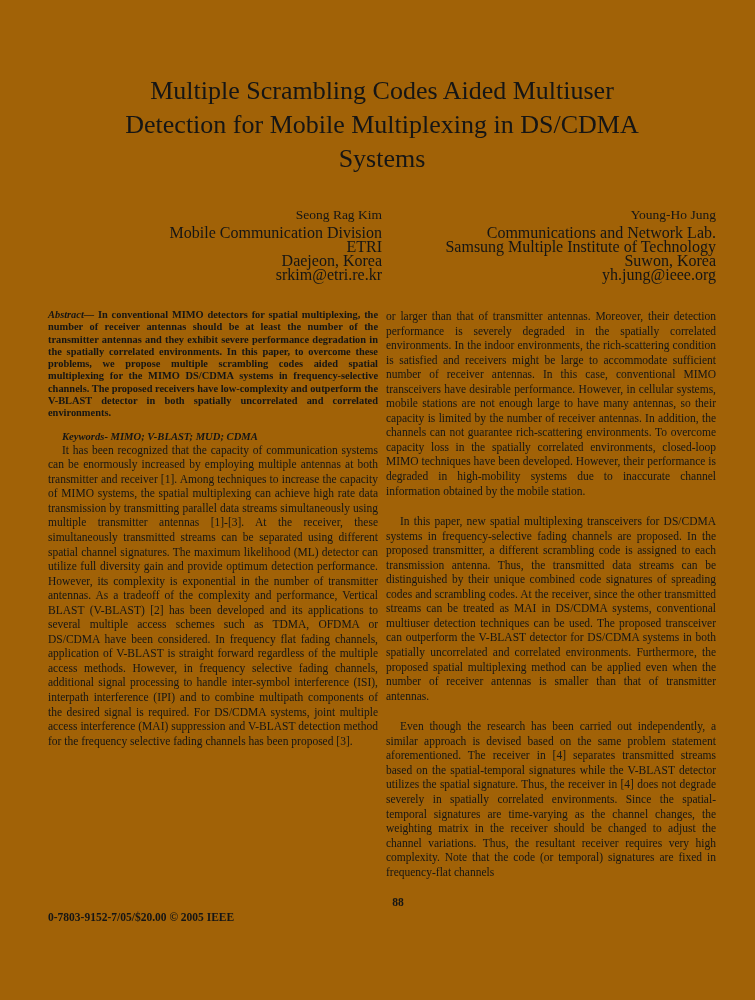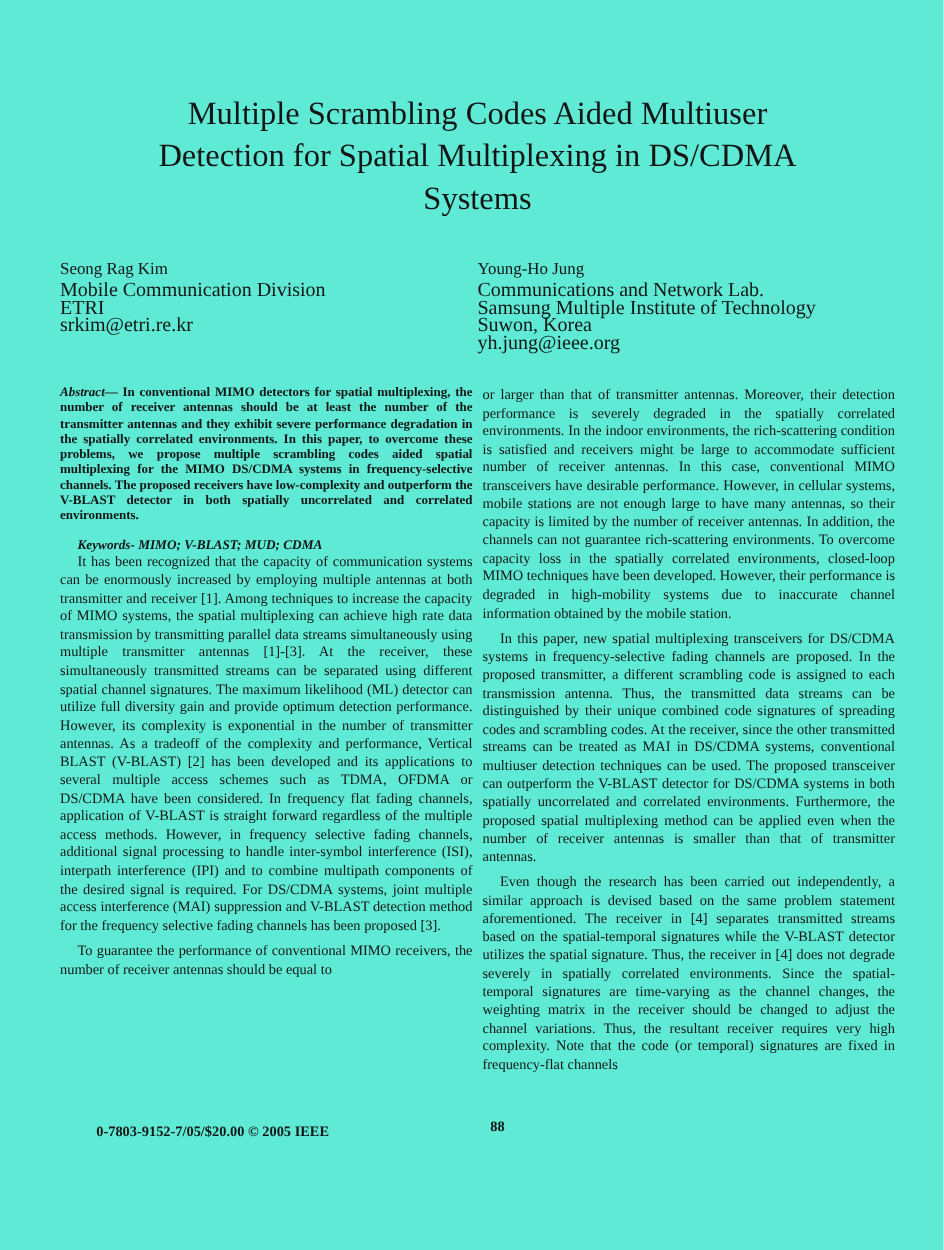--- a/index.html
+++ b/index.html
@@ -4,21 +4,21 @@
 <style>
   html, body {
     margin: 0;
     padding: 0;
     background: #ffffff;
   }
   .page {
     position: relative;
     width: 755px;
     height: 1000px;
-    background: #5eead4;
+    background: #a16207;
     font-family: "Liberation Serif", "DejaVu Serif", serif;
     color: #151515;
     overflow: hidden;
   }
   .title {
     position: absolute;
     top: 74px;
     left: 48px;
     width: 668px;
     margin: 0;
@@ -29,21 +29,21 @@
   }
   .authors {
     position: absolute;
     top: 207px;
     left: 48px;
     width: 668px;
     display: flex;
   }
   .author-block {
     flex: 1 1 50%;
-    text-align: left;
+    text-align: right;
   }
   .author-name {
     font-size: 13.5px;
     line-height: 16px;
     margin-bottom: 3px;
   }
   .author-line {
     font-size: 16px;
     line-height: 14px;
   }
@@ -78,81 +78,80 @@
   }
   .section-number { margin-right: 16px; }
   .sc { font-variant: small-caps; letter-spacing: 0.4px; }
   .body-para {
     margin: 0;
     font-size: 11.5px;
     line-height: 14.55px;
     text-align: justify;
     text-indent: 14px;
   }
-  .body-para + .body-para { margin-top: 6px; }
+  .body-para + .body-para { margin-top: 16px; }
   .noindent { text-indent: 0; }
   .footer {
     position: absolute;
     top: 896px;
     left: 48px;
     width: 668px;
     height: 16px;
     font-size: 11.5px;
     font-weight: bold;
   }
   .copyright {
     position: absolute;
     left: 0;
-    top: 4px;
-    margin-left: 29px;
+    top: 15px;
   }
   .pageno {
     position: absolute;
     left: 16px;
     top: 0;
     width: 100%;
     text-align: center;
   }
 </style>
 </head>
 <body>
 
 <div class="page">
 
   <h1 class="title" id="title">
       <div>Multiple Scrambling Codes Aided Multiuser</div>
-      <div>Detection for Spatial Multiplexing in DS/CDMA</div>
+      <div>Detection for Mobile Multiplexing in DS/CDMA</div>
       <div>Systems</div>
     </h1>
 
   <div class="authors" id="authors">
       <div class="author-block">
         <div class="author-name">Seong Rag Kim</div>
         <div class="author-line">Mobile Communication Division</div>
         <div class="author-line">ETRI</div>
+        <div class="author-line">Daejeon, Korea</div>
         <div class="author-line">srkim@etri.re.kr</div>
       </div>
       <div class="author-block">
         <div class="author-name">Young-Ho Jung</div>
         <div class="author-line">Communications and Network Lab.</div>
         <div class="author-line">Samsung Multiple Institute of Technology</div>
         <div class="author-line">Suwon, Korea</div>
         <div class="author-line">yh.jung@ieee.org</div>
       </div>
     </div>
 
   <div class="col col-left">
     <p class="abstract"><span class="ab-label">Abstract—</span> <span>In conventional MIMO detectors for spatial multiplexing, the number of receiver antennas should be at least the number of the transmitter antennas and they exhibit severe performance degradation in the spatially correlated environments. In this paper, to overcome these problems, we propose multiple scrambling codes aided spatial multiplexing for the MIMO DS/CDMA systems in frequency-selective channels. The proposed receivers have low-complexity and outperform the V-BLAST detector in both spatially uncorrelated and correlated environments.</span></p>
 
     <p class="keywords">Keywords- MIMO; V-BLAST;  MUD; CDMA</p>
 
 
     <div id="left-paras">
         <p class="body-para">It has been recognized that the capacity of communication systems can be enormously increased by employing multiple antennas at both transmitter and receiver [1]. Among techniques to increase the capacity of  MIMO systems, the spatial multiplexing can achieve high rate data transmission by transmitting parallel data streams simultaneously using multiple transmitter antennas [1]-[3]. At the receiver, these simultaneously transmitted streams can be separated using different spatial channel signatures. The maximum likelihood (ML) detector can utilize full diversity gain and provide optimum detection performance. However, its complexity is exponential in the number of transmitter antennas. As a tradeoff of the complexity and performance, Vertical BLAST (V-BLAST) [2] has been developed and its applications to several multiple access schemes such as TDMA, OFDMA or DS/CDMA have been considered. In frequency flat fading channels, application of V-BLAST is straight forward regardless of the multiple access methods. However, in frequency selective fading channels, additional signal processing to handle inter-symbol interference (ISI), interpath interference (IPI) and to combine multipath components of the desired signal is required. For DS/CDMA systems, joint multiple access interference (MAI) suppression and V-BLAST detection method for the frequency selective fading channels has been proposed [3].</p>
-        <p class="body-para">To guarantee the performance of conventional MIMO receivers, the number of receiver antennas should be equal to</p>
       </div>
   </div>
 
   <div class="col col-right">
     <div id="right-paras">
         <p class="body-para noindent">or larger than that of transmitter antennas. Moreover, their detection performance is severely degraded in the spatially correlated environments. In the indoor environments, the rich-scattering condition is satisfied and receivers might be large to accommodate sufficient number of receiver antennas. In this case, conventional MIMO transceivers have desirable performance. However, in cellular systems, mobile stations are not enough large to have many antennas, so their capacity is limited by the number of receiver antennas. In addition, the channels can not guarantee rich-scattering environments. To overcome capacity loss in the spatially correlated environments, closed-loop MIMO techniques have been developed. However, their performance is degraded in high-mobility systems due to inaccurate channel information obtained by the mobile station.</p>
         <p class="body-para">In this paper, new spatial multiplexing transceivers for DS/CDMA systems in frequency-selective fading channels are proposed. In the proposed transmitter, a different scrambling code is assigned to each transmission antenna. Thus, the transmitted data streams can be distinguished by their unique combined code signatures of spreading codes and scrambling codes. At the receiver, since the other transmitted streams can be treated as MAI in DS/CDMA systems, conventional multiuser detection techniques can be used. The proposed transceiver can outperform the V-BLAST detector for DS/CDMA systems in both spatially uncorrelated and correlated environments. Furthermore, the proposed spatial multiplexing method can be applied even when the number of receiver antennas is smaller than that of transmitter antennas.</p>
         <p class="body-para">Even though the research has been carried out independently, a similar approach is devised based on the same problem statement aforementioned. The receiver in [4] separates transmitted streams based on the spatial-temporal signatures while the V-BLAST detector utilizes the spatial signature. Thus, the receiver in [4] does not degrade severely in spatially correlated environments. Since the spatial-temporal signatures are time-varying as the channel changes, the weighting matrix in the receiver should be changed to adjust the channel variations. Thus, the resultant receiver requires very high complexity. Note that the code (or temporal) signatures are fixed in frequency-flat channels</p>
       </div>
   </div>

